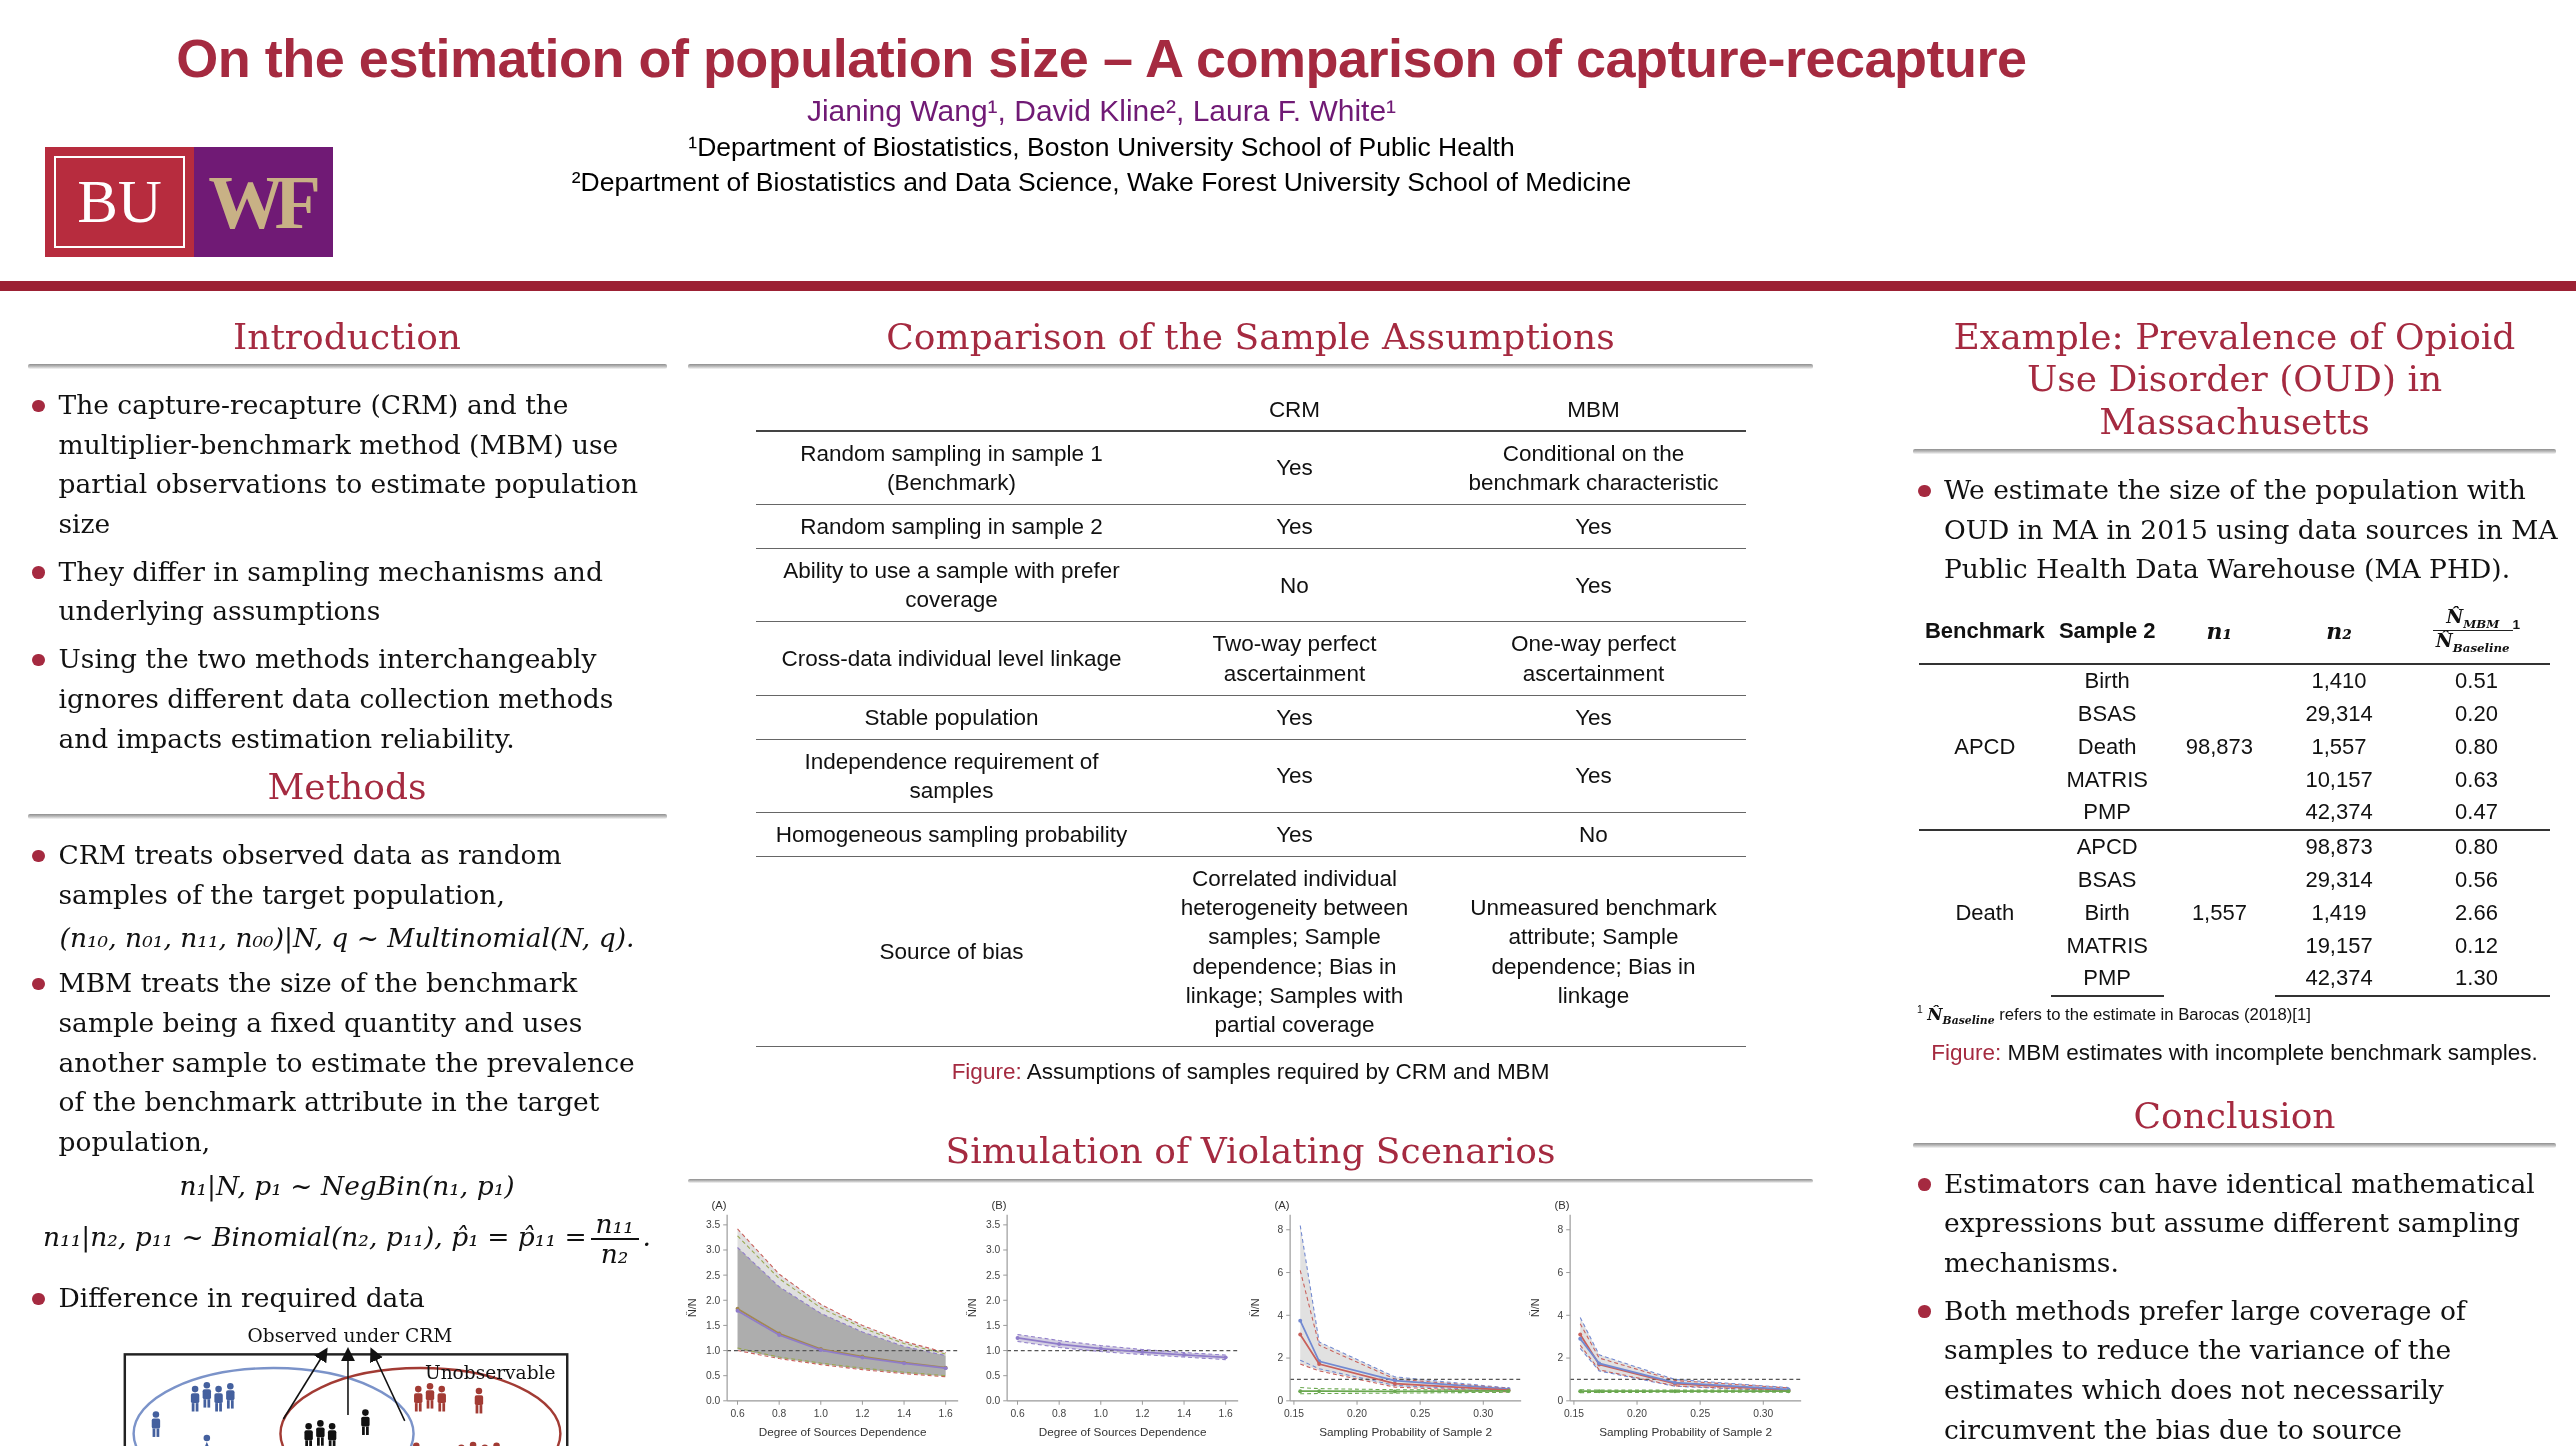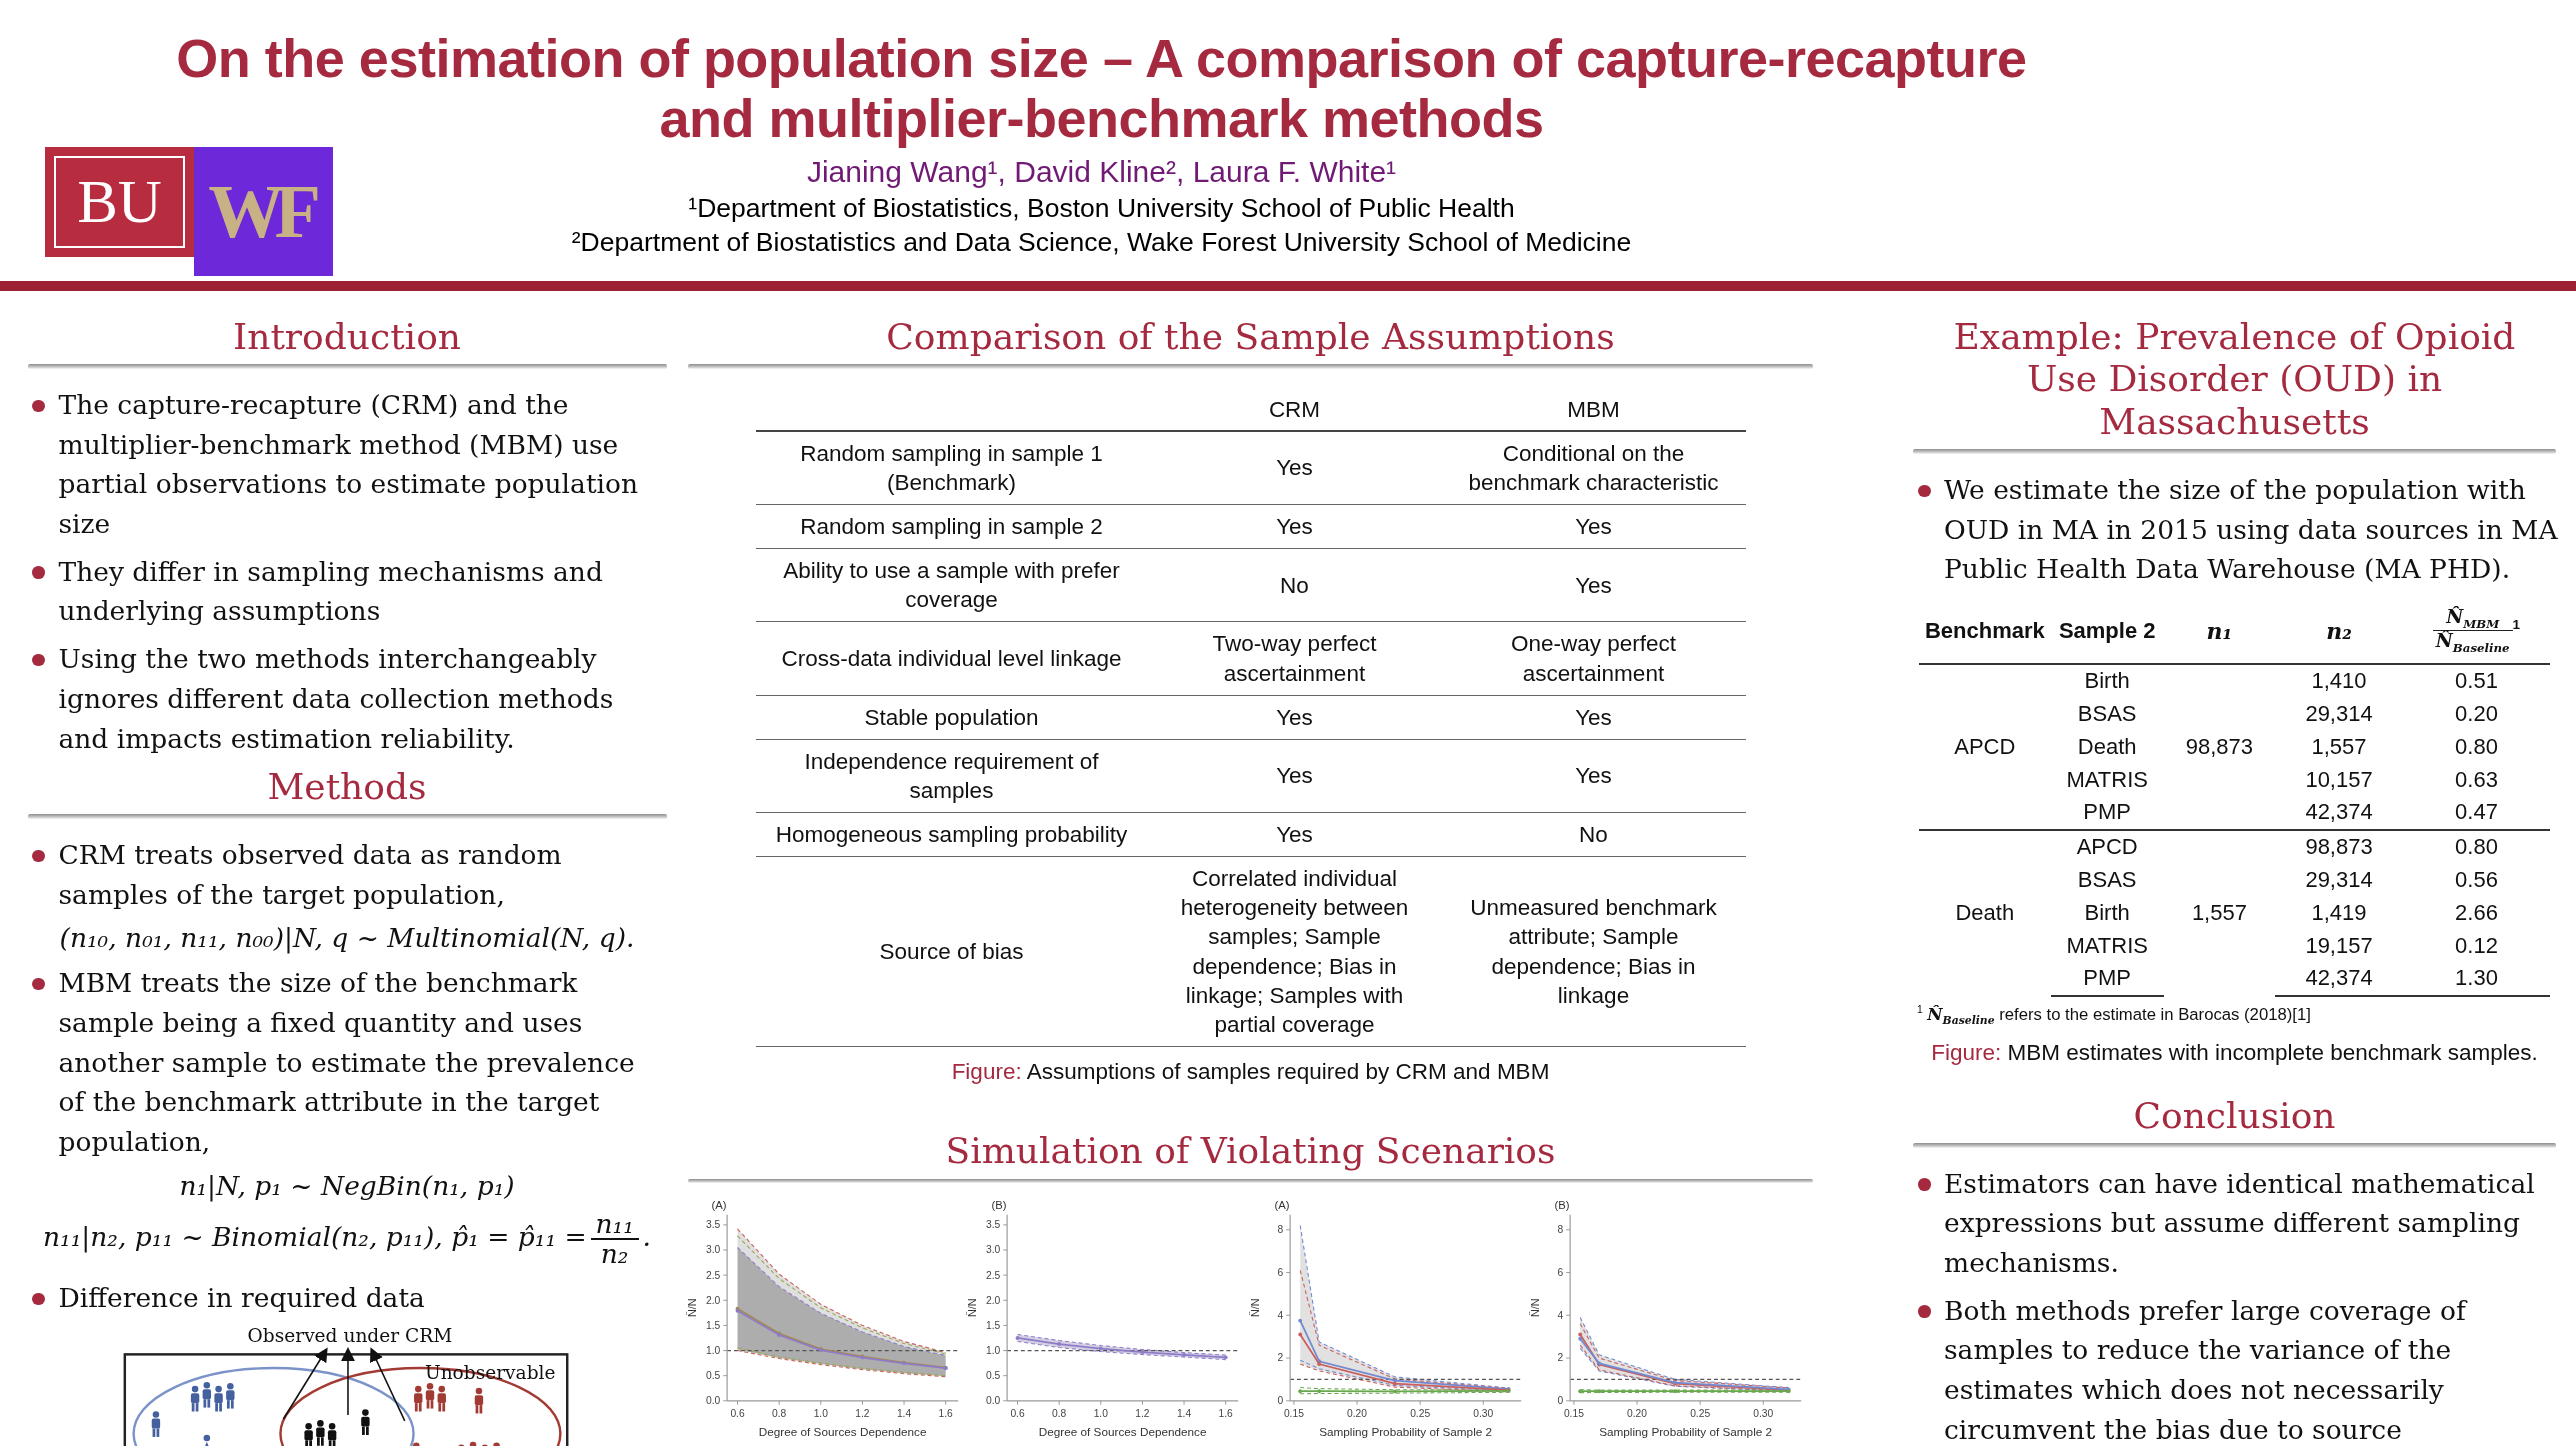--- a/index.html
+++ b/index.html
@@ -12,21 +12,21 @@
   .poster-title { margin-top:15.7px; font-size:54px; font-weight:bold; line-height:1.12;
     color:var(--crimson); letter-spacing:-0.5px; }
   .authors { margin-top:6px; font-size:30px; color:#701a75; }
   .affil { font-size:26.5px; margin-top:3.9px; color:#000; }
   sup { font-size:0.62em; }
   .logos { position:absolute; left:45px; top:147px; display:flex; }
   .bu-logo { width:149px; height:110px; background:#B72C3E; display:flex; align-items:center;
     justify-content:center; padding:8.8px; }
   .bu-inner { width:100%; height:100%; border:2.9px solid #fff; display:flex; align-items:center;
     justify-content:center; color:#fff; font-family:"Liberation Serif", serif; font-size:61px; }
-  .wf-logo { width:139px; height:129px; background:#6d28d9; display:flex; align-items:center;
+  .wf-logo { width:139px; height:110px; background:#701a75; display:flex; align-items:center;
     justify-content:center; color:#C8B185; font-family:"Liberation Serif", serif;
     font-size:76px; font-weight:bold; letter-spacing:-9.8px; padding-right:7.8px; }
   .head-rule { position:absolute; top:281px; left:0; width:2576px; height:9.8px;
     background:var(--rulered); }
 
   
   .col { position:absolute; top:316px; }
   .col-left  { left:25.5px;  width:643px; }
   .col-mid   { left:686px; width:1129px; }
   .col-right { left:1911px; width:647px; }
@@ -86,21 +86,20 @@
   .footnote { font-size:16.7px; margin:7.8px 0 0 5.9px; color:#111; }
   .footnote i { font-family:"DejaVu Serif", serif; font-weight:bold; }
   .footnote sub { font-size:10.8px; }
 </style>
 </head>
 <body>
 
 <div class="poster-header">
   <div class="poster-title">
     <div>On the estimation of population size – A comparison of capture-recapture</div>
-    <div>and multiplier-benchmark methods</div>
   </div>
   <div class="authors">Jianing Wang¹, David Kline², Laura F. White¹</div>
   <div class="affil">¹Department of Biostatistics, Boston University School of Public Health</div>
   <div class="affil">²Department of Biostatistics and Data Science, Wake Forest University School of Medicine</div>
 </div>
 <div class="logos">
   <div class="bu-logo">
     <div class="bu-inner">BU</div>
   </div>
   <div class="wf-logo">WF</div>

